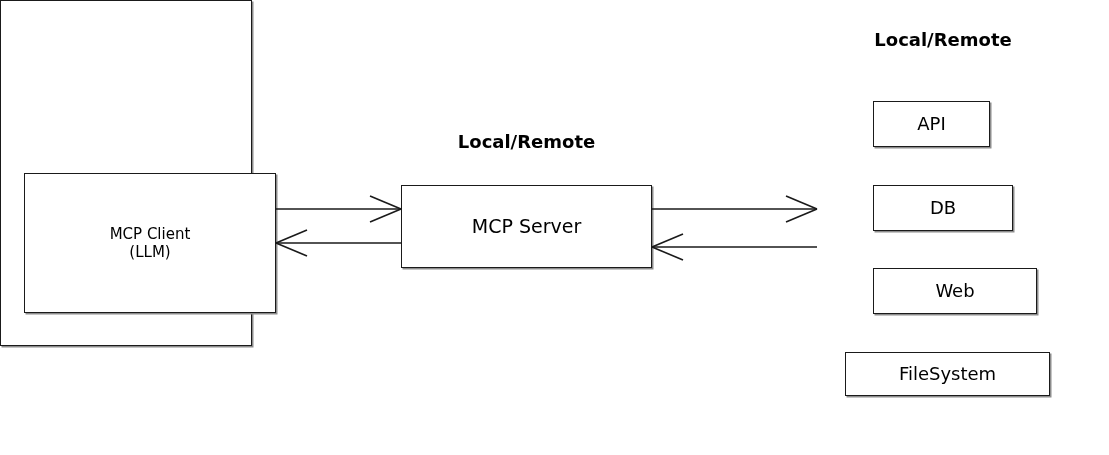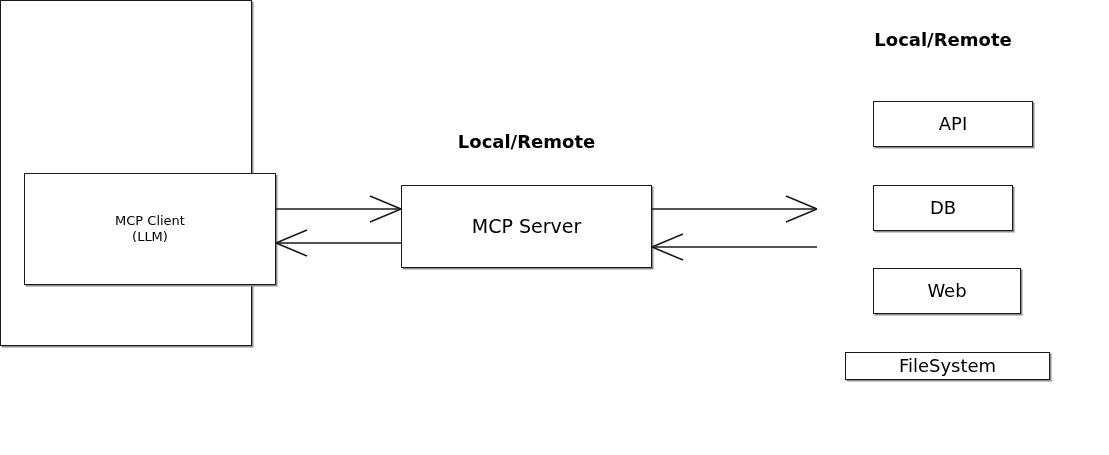--- a/index.html
+++ b/index.html
@@ -30,55 +30,55 @@
     line-height: 1.22;
   }
   .node-label {
     display: block;
     white-space: pre-line;
   }
 
   
   .client-box {
     left: 24px;  top: 173px;
-    width: 252px; height: 112px;
-    font-size: 13px;
+    width: 252px; height: 140px;
+    font-size: 15px;
   }
   .server-box {
     left: 401px; top: 185px;
     width: 251px; height: 83px;
     font-size: 19px;
     justify-content: center;
   }
   .resource-container {
     left: 817px; top: 72px;
     width: 252px; height: 346px;
     background: #ffffff;
     border: 1px solid #1a1a1a;
     box-shadow: 1.5px 1.5px 0 0 #8c8c8c;
     box-sizing: border-box;
   }
   .res-api {
     left: 873px; top: 101px;
-    width: 160px; height: 46px;
+    width: 117px; height: 46px;
     font-size: 18px;
   }
   .res-db {
     left: 873px; top: 185px;
     width: 140px; height: 46px;
     font-size: 18px;
   }
   .res-web {
     left: 873px; top: 268px;
-    width: 148px; height: 46px;
+    width: 164px; height: 46px;
     font-size: 18px;
   }
   .res-fs {
     left: 845px; top: 352px;
-    width: 205px; height: 28px;
+    width: 205px; height: 44px;
     font-size: 18px;
   }
 
   
   .caption {
     position: absolute;
     color: #000000;
     font-size: 18px;
     white-space: nowrap;
     text-align: center;

